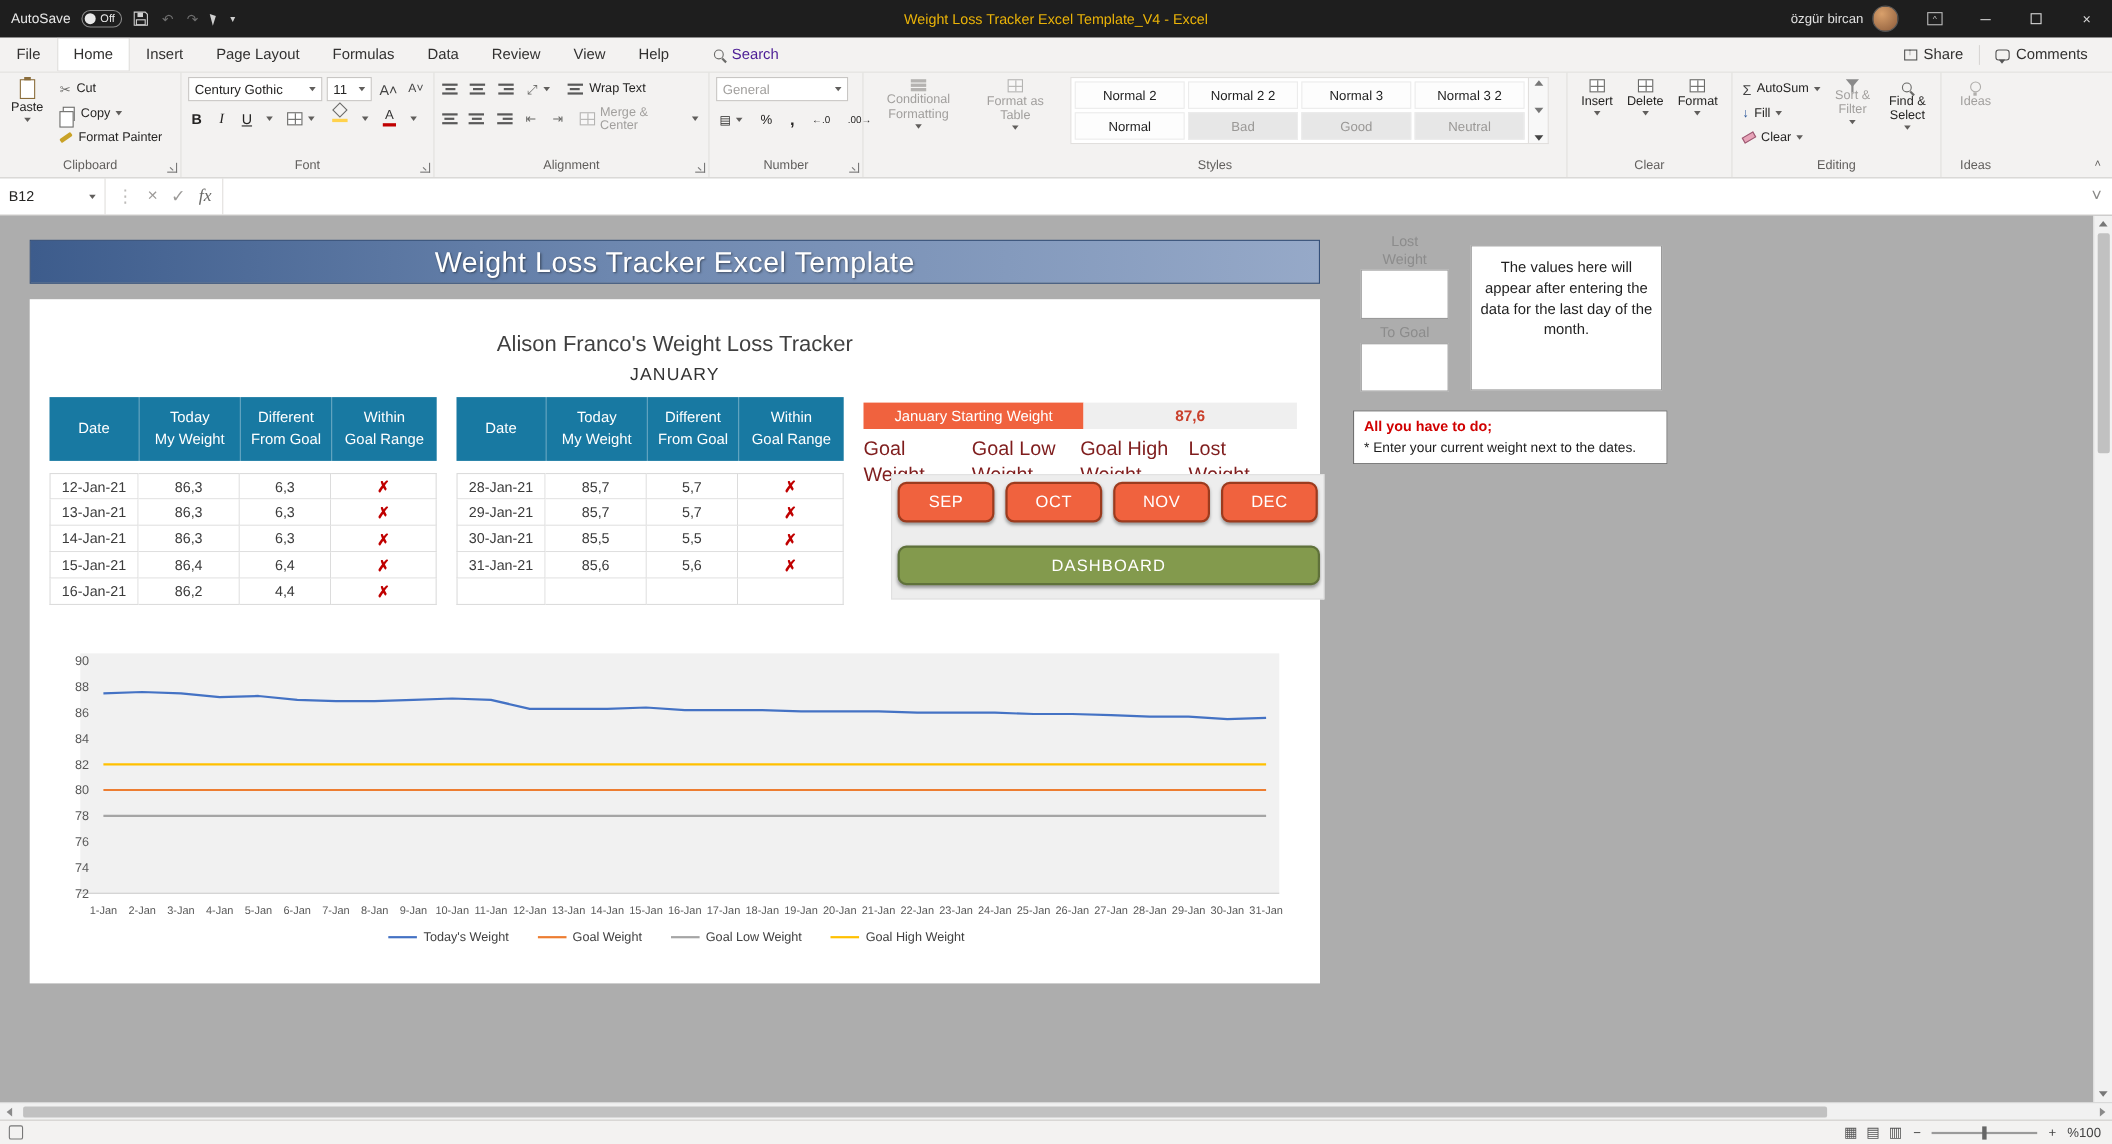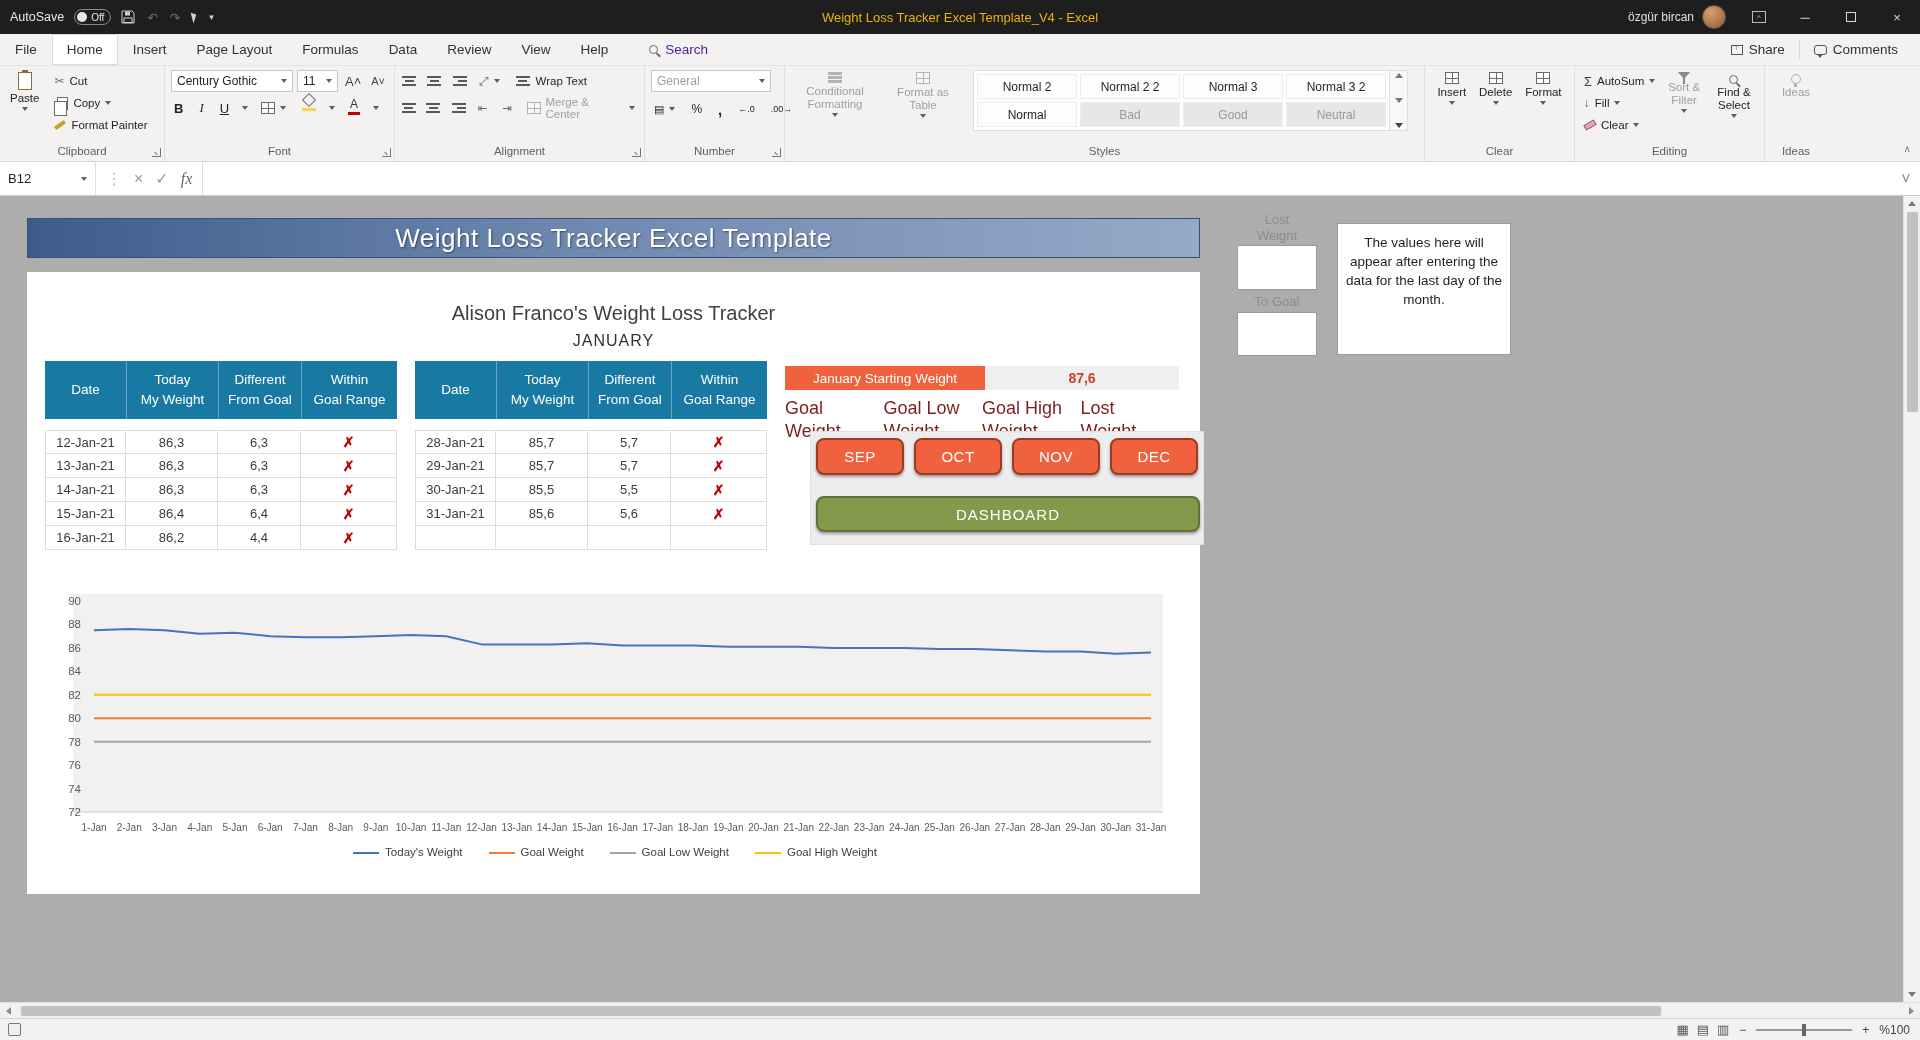--- a/index.html
+++ b/index.html
@@ -606,20 +606,24 @@
       <div class="mbtn">DEC</div>
     </div>
     <div class="dashbtn">DASHBOARD</div>
   </div>
 
   <div class="abs side-lbl" style="left:1234px;top:16px;width:86px"><span style="display:inline-block;width:56px">Lost Weight</span></div>
   <div class="abs side-box" style="left:1237px;top:49px;width:80px;height:45px"></div>
   <div class="abs side-lbl" style="left:1234px;top:98px;width:86px">To Goal</div>
   <div class="abs side-box" style="left:1237px;top:116px;width:80px;height:44px" able="true"></div>
   <div class="abs info-box" style="left:1337px;top:27px;width:174px;height:132px">The values here will appear after entering the data for the last day of the month.</div>
+  <div class="abs todo-box" style="left:1230px;top:177px;width:286px;height:49px">
+    <div class="todo-title">All you have to do;</div>
+    <div class="todo-text">* Enter your current weight next to the dates.</div>
+  </div>
 
   <svg id="chart-svg" class="abs" style="left:45px;top:392px" width="1140" height="290" viewBox="0 0 1140 290">
     <rect x="28" y="6" width="1090" height="218" fill="#f1f1f1"></rect>
   <line x1="28" x2="1118" y1="224" y2="224" stroke="#c9c9c9"></line>
       <text x="36" y="17" class="ax ax-y">90</text>
       <text x="36" y="40.44444444444444" class="ax ax-y">88</text>
       <text x="36" y="63.888888888888886" class="ax ax-y">86</text>
       <text x="36" y="87.33333333333333" class="ax ax-y">84</text>
       <text x="36" y="110.77777777777777" class="ax ax-y">82</text>
       <text x="36" y="134.22222222222223" class="ax ax-y">80</text>

